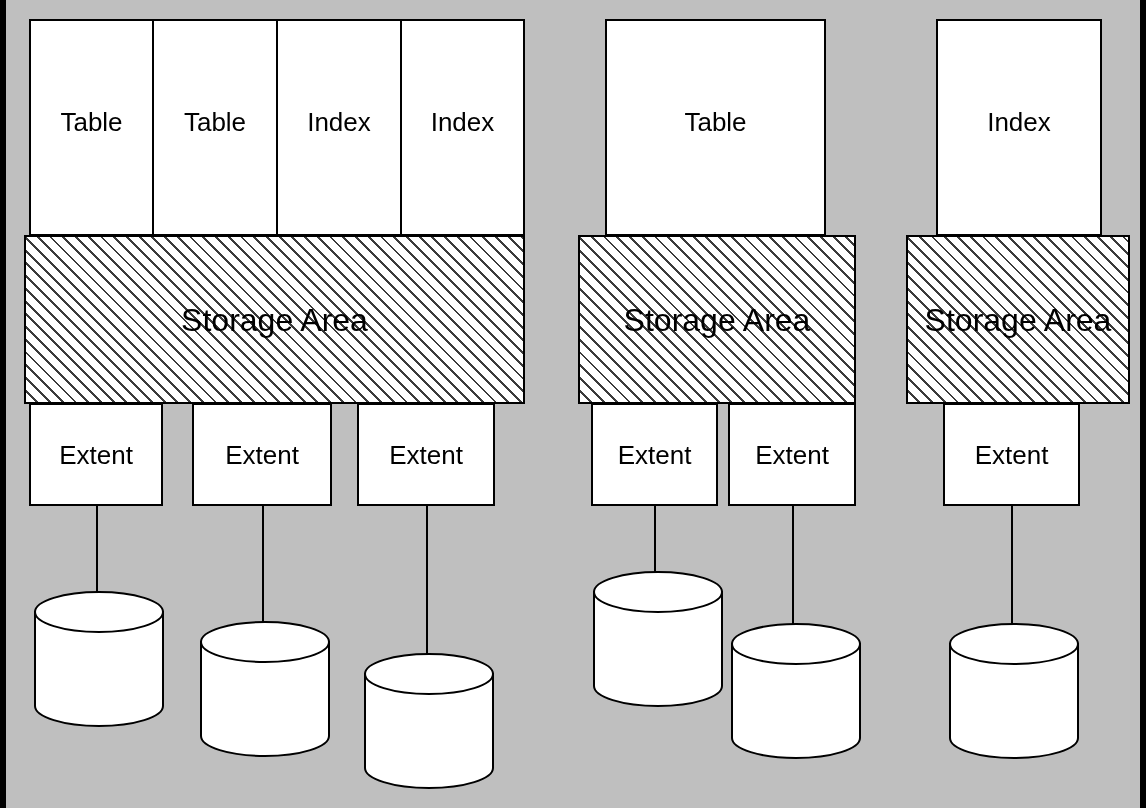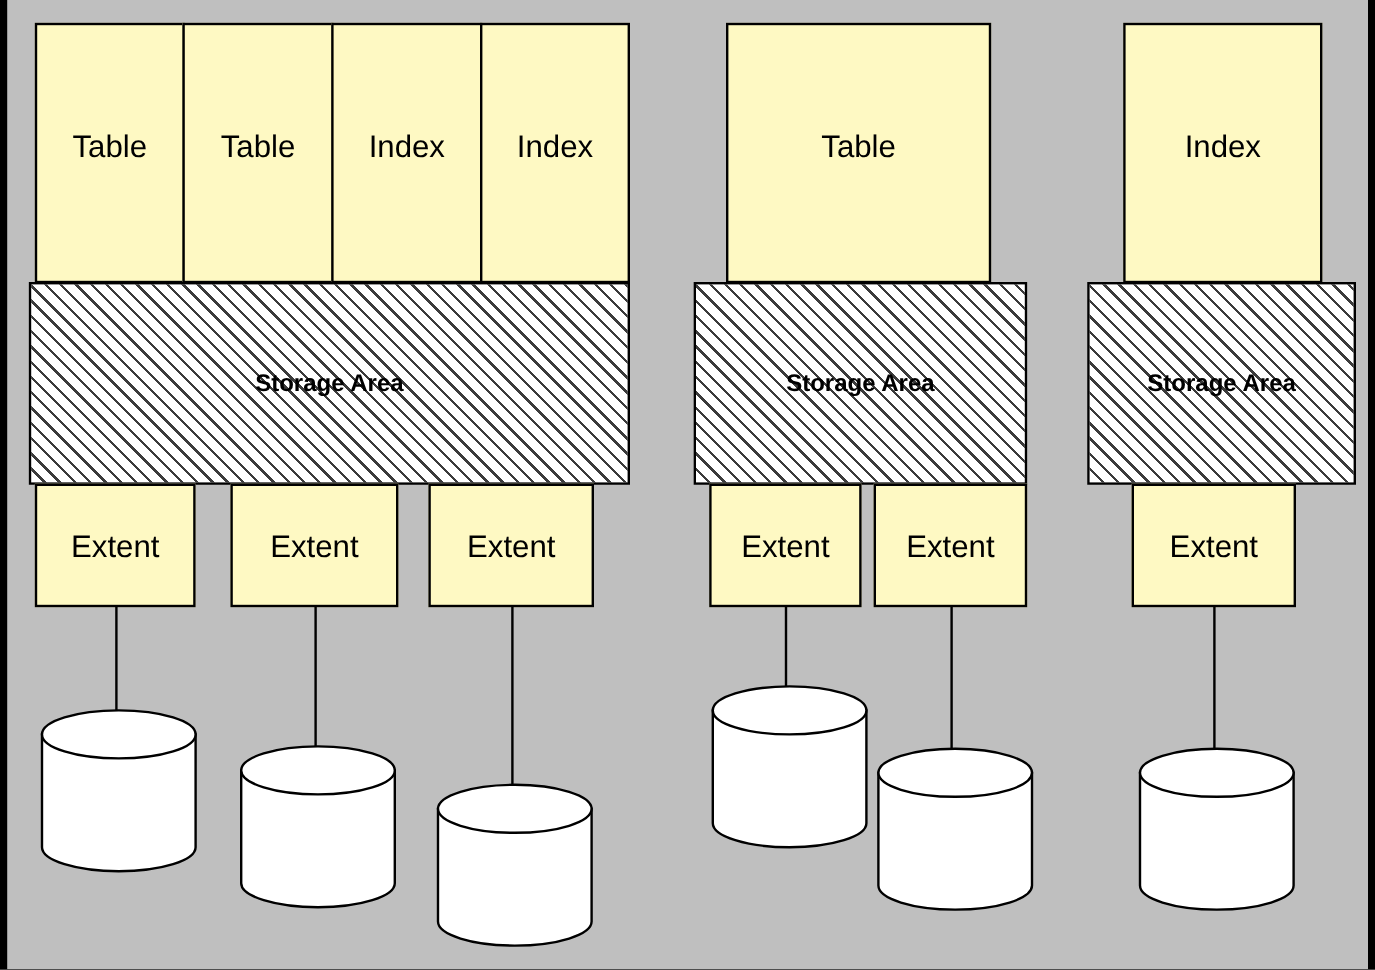--- a/index.html
+++ b/index.html
@@ -21,21 +21,21 @@
     top: 0;
     width: 6px;
     height: 808px;
     background: #000000;
   }
   .frame-bar.left  { left: 0; }
   .frame-bar.right { left: 1140px; }
 
   .box {
     position: absolute;
-    background: #fef9c3;
+    background: #ffffff;
     border: 2px solid #000000;
     box-sizing: border-box;
     display: flex;
     align-items: center;
     justify-content: center;
   }
   .box .lbl {
     font-size: 26px;
     color: #000000;
     line-height: 1;
@@ -55,25 +55,24 @@
       #ffffff 0px,
       #ffffff 7px,
       #3b3b3b 7px,
       #3b3b3b 9px
     );
     display: flex;
     align-items: center;
     justify-content: center;
   }
   .storage .lbl {
-    font-size: 20px;
+    font-size: 32px;
     color: #000000;
     line-height: 1;
     white-space: nowrap;
-    font-weight: bold;
   }
 
   
   .connector {
     position: absolute;
     width: 2px;
     background: #000000;
   }
 
   

